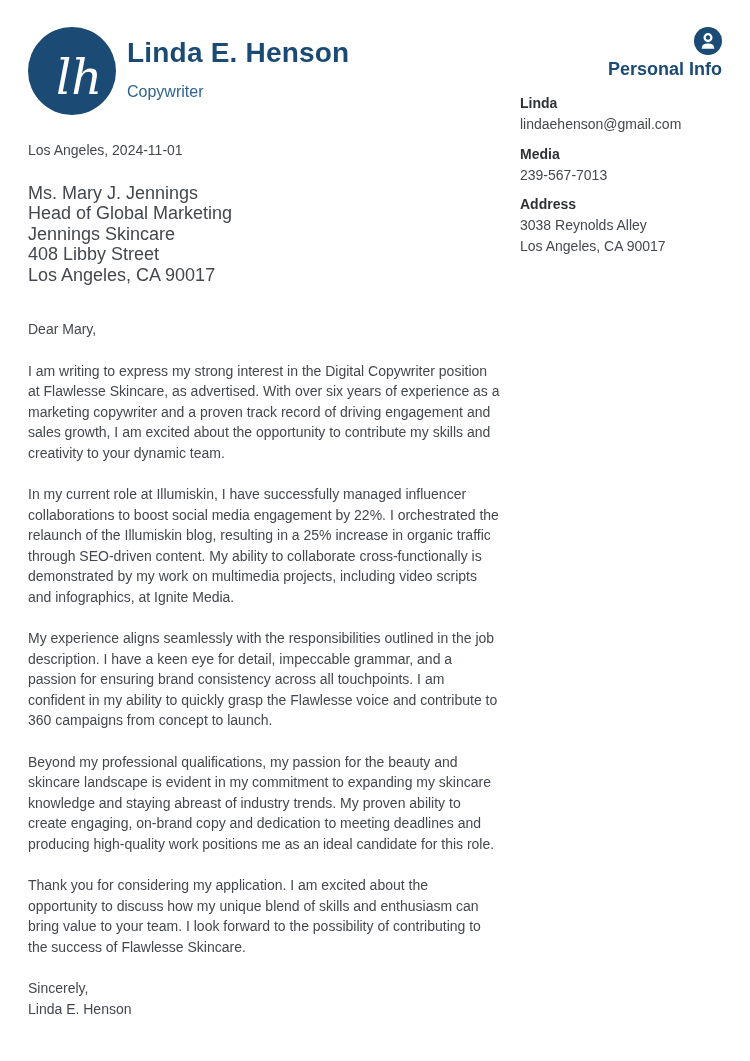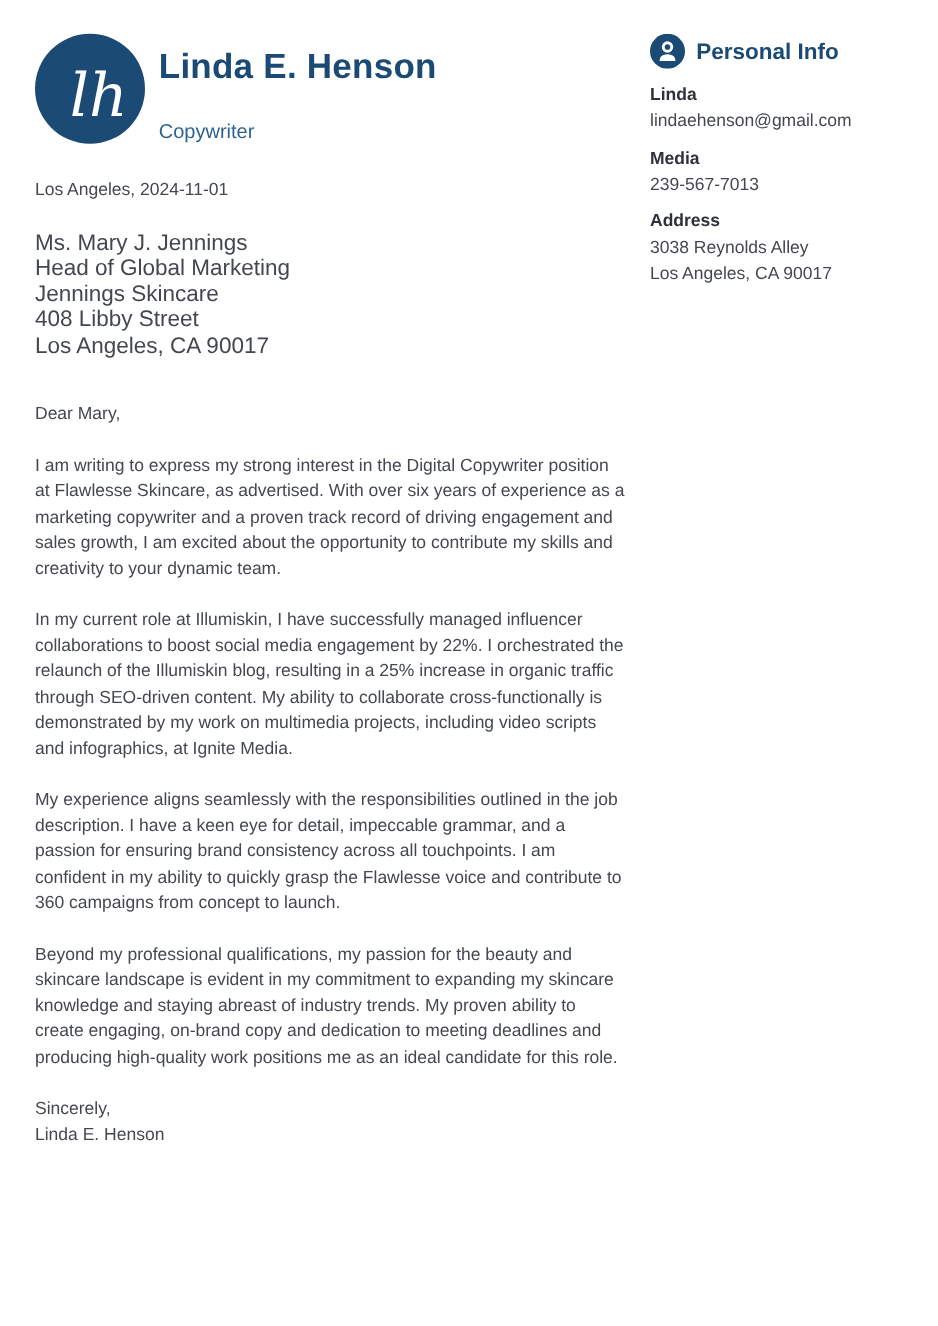--- a/index.html
+++ b/index.html
@@ -37,34 +37,34 @@
     font-family:"DejaVu Serif", serif;
     font-style:italic;
     font-size:48px;color:#ffffff;line-height:1;
   }
   .name-block{margin-left:11px;padding-top:10px;}
   .person-name{
     margin:0;font-size:28px;font-weight:700;
     color:var(--navy);line-height:32px;letter-spacing:.2px;
   }
   .job-title{
-    margin-top:27px;font-size:16px;line-height:20px;
+    margin-top:13px;font-size:16px;line-height:20px;
     color:var(--title-blue);
   }
 
   
   .date-line{font-size:14px;line-height:20.5px;margin:0 0 22px;}
   .recipient{margin:0 0 34px;}
   .recipient div{font-size:18px;line-height:20.5px;}
   .letter-par{font-size:14px;line-height:20.5px;margin:0 0 21px;}
   .closing{margin-bottom:0;}
   .signature{font-size:14px;line-height:20.5px;}
 
   
-  .pi-header{display:flex;align-items:flex-end;margin-bottom:10px;}
+  .pi-header{display:flex;align-items:flex-end;margin-bottom:10px;flex-direction:column;}
   .pi-icon{width:28px;height:28px;flex:none;display:block;}
   .pi-title{
     margin:0 0 0 9px;font-size:18px;font-weight:700;
     color:var(--navy);line-height:28px;
   }
   .pi-group{margin-bottom:9px;}
   .pi-label{
     font-size:14px;font-weight:700;color:var(--label);
     line-height:20px;margin-bottom:1px;
   }
@@ -95,20 +95,21 @@
       <div>Jennings Skincare</div>
       <div>408 Libby Street</div>
       <div>Los Angeles, CA 90017</div>
     </div>
 
     <p class="letter-par">Dear Mary,</p>
     <p class="letter-par">I am writing to express my strong interest in the Digital Copywriter position at Flawlesse Skincare, as advertised. With over six years of experience as a marketing copywriter and a proven track record of driving engagement and sales growth, I am excited about the opportunity to contribute my skills and creativity to your dynamic team.</p>
     <p class="letter-par">In my current role at Illumiskin, I have successfully managed influencer collaborations to boost social media engagement by 22%. I orchestrated the relaunch of the Illumiskin blog, resulting in a 25% increase in organic traffic through SEO-driven content. My ability to collaborate cross-functionally is demonstrated by my work on multimedia projects, including video scripts and infographics, at Ignite Media.</p>
     <p class="letter-par">My experience aligns seamlessly with the responsibilities outlined in the job description. I have a keen eye for detail, impeccable grammar, and a passion for ensuring brand consistency across all touchpoints. I am confident in my ability to quickly grasp the Flawlesse voice and contribute to 360 campaigns from concept to launch.</p>
     <p class="letter-par">Beyond my professional qualifications, my passion for the beauty and skincare landscape is evident in my commitment to expanding my skincare knowledge and staying abreast of industry trends. My proven ability to create engaging, on-brand copy and dedication to meeting deadlines and producing high-quality work positions me as an ideal candidate for this role.</p>
+    <p class="letter-par">Thank you for considering my application. I am excited about the opportunity to discuss how my unique blend of skills and enthusiasm can bring value to your team. I look forward to the possibility of contributing to the success of Flawlesse Skincare.</p>
 
     <p class="letter-par closing">Sincerely,</p>
     <div class="signature">Linda E. Henson</div>
   </div>
 
   <aside class="sidebar">
     <div class="pi-header">
       <svg class="pi-icon" viewBox="0 0 28 28" aria-hidden="true">
         <circle cx="14" cy="14" r="14" fill="#1b4a74"></circle>
         <circle cx="14" cy="10.6" r="3.4" fill="none" stroke="#ffffff" stroke-width="2.3"></circle>

